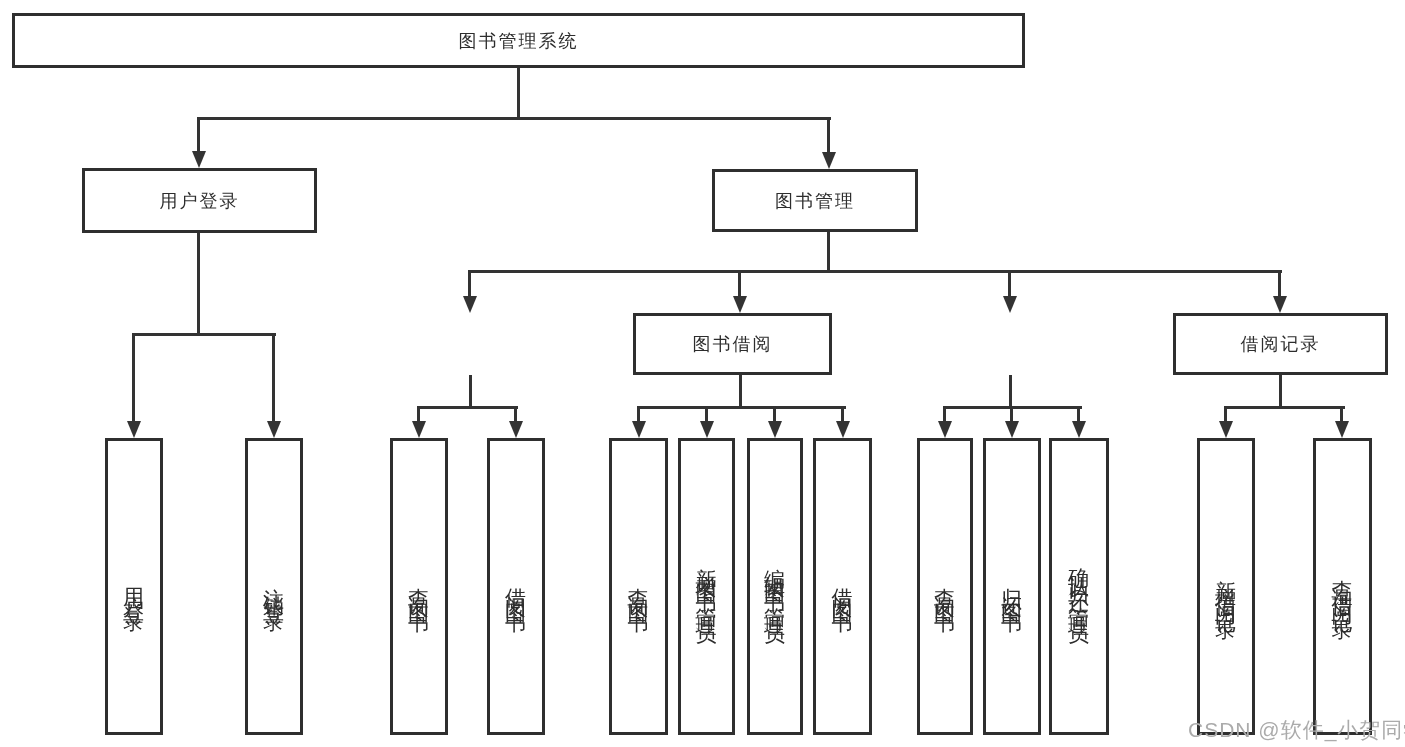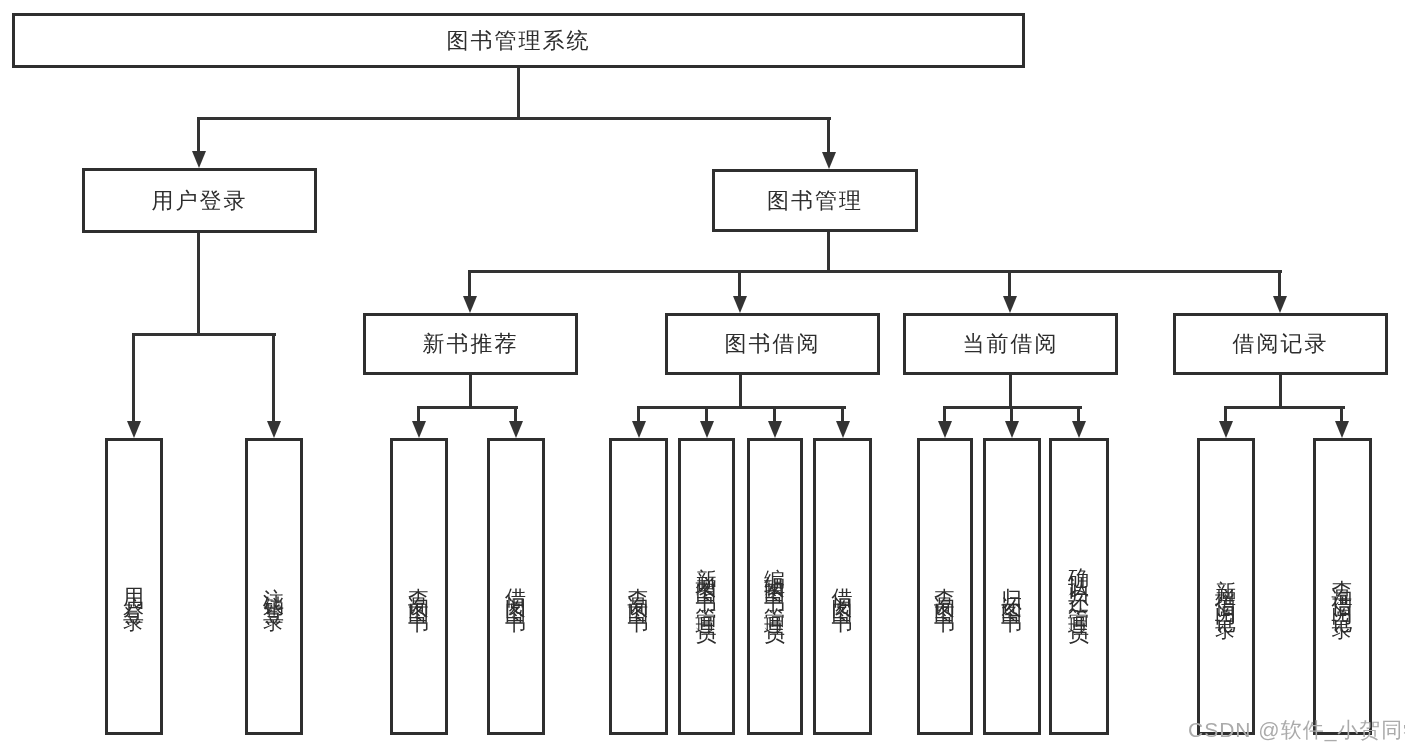--- a/index.html
+++ b/index.html
@@ -3,21 +3,21 @@
 <meta charset="utf-8">
 <style>
   html,body{margin:0;padding:0;background:#ffffff;}
   .stage{
     position:relative;width:1405px;height:747px;background:#ffffff;
     font-family:"Liberation Sans","DejaVu Sans",sans-serif;overflow:hidden;
   }
   .node{
     position:absolute;box-sizing:border-box;border:3px solid #2f2f2f;background:#ffffff;
     display:flex;align-items:center;justify-content:center;
-    color:#2d2d2d;font-size:22px;letter-spacing:2px;white-space:nowrap;
+    color:#2d2d2d;font-size:18px;letter-spacing:2px;white-space:nowrap;
   }
   .vnode{
     writing-mode:vertical-rl;text-orientation:mixed;
     letter-spacing:8px;font-size:21px;line-height:1;white-space:normal;
   }
   .hline,.vline{position:absolute;background:#333333;}
   .hline{height:3px;}
   .vline{width:3px;}
   .arrow{
     position:absolute;width:0;height:0;
@@ -63,28 +63,22 @@
   <div class="hline" style="left:468px;top:270px;width:814px;"></div>
   <div class="vline" style="left:468px;top:270px;height:28px;"></div>
   <div class="vline" style="left:738px;top:270px;height:28px;"></div>
   <div class="vline" style="left:1008px;top:270px;height:28px;"></div>
   <div class="vline" style="left:1278px;top:270px;height:28px;"></div>
   <div class="arrow" style="left:463px;top:296px;"></div>
   <div class="arrow" style="left:733px;top:296px;"></div>
   <div class="arrow" style="left:1003px;top:296px;"></div>
   <div class="arrow" style="left:1273px;top:296px;"></div>
 
-  <div class="node" style="left:363px;top:313px;width:215px;height:62px;">
-    <span>新书推荐</span>
-  </div>
-  <div class="node" style="left:633px;top:313px;width:215px;height:62px;margin-left:32px;">
+  <div class="node" style="left:633px;top:313px;width:199px;height:62px;">
     <span>图书借阅</span>
-  </div>
-  <div class="node" style="left:903px;top:313px;width:215px;height:62px;">
-    <span>当前借阅</span>
   </div>
   <div class="node" style="left:1173px;top:313px;width:215px;height:62px;">
     <span>借阅记录</span>
   </div>
 
   <div class="vline" style="left:469px;top:375px;height:34px;"></div>
   <div class="hline" style="left:417px;top:406px;width:101px;"></div>
   <div class="vline" style="left:417px;top:406px;height:17px;"></div>
   <div class="vline" style="left:514px;top:406px;height:17px;"></div>
   <div class="arrow" style="left:412px;top:421px;"></div>

